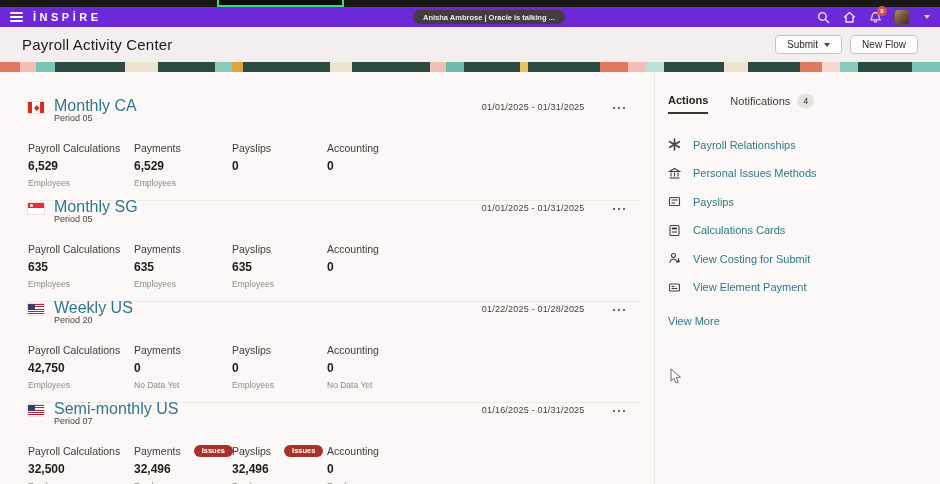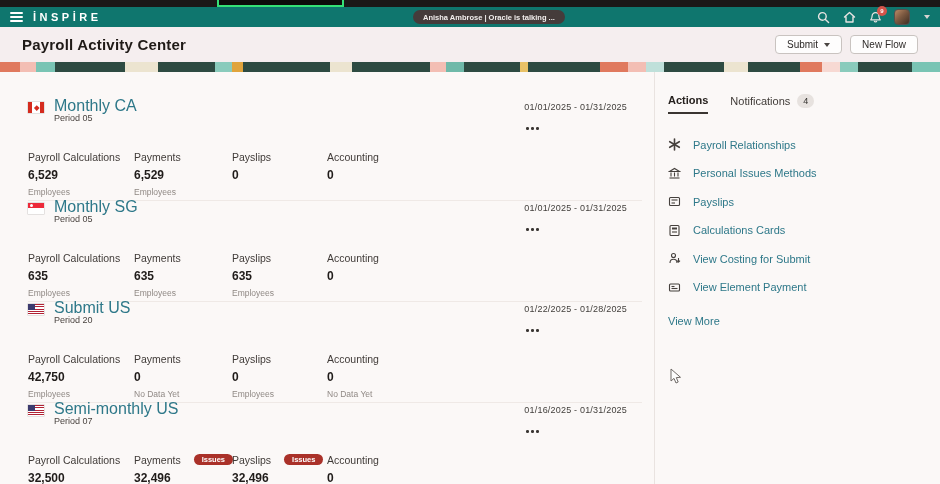--- a/index.html
+++ b/index.html
@@ -5,42 +5,42 @@
   * { margin:0; padding:0; box-sizing:border-box; }
   html,body { width:940px; height:484px; overflow:hidden; }
   body { font-family:"Liberation Sans", sans-serif; background:#fbf8f7; position:relative; }
 
   
   .sys-strip { height:7px; background:#1b1818; position:relative; }
   .share-rect { position:absolute; left:217px; top:0; width:127px; height:7px;
     border:2px solid #35e077; border-top:none; background:#0d0b0b; }
 
   
-  .topbar { height:20px; background:#0f766e; display:flex; align-items:center;
+  .topbar { height:20px; background:#6d28d9; display:flex; align-items:center;
     padding:0 10px; color:#fff; position:relative; }
   .hamburger { width:13px; display:flex; flex-direction:column; gap:2.5px; margin-right:10px; cursor:pointer; }
   .hamburger span { height:1.6px; background:#fff; border-radius:1px; }
   .logo { font-size:11px; font-weight:bold; letter-spacing:3.5px; color:#fff; }
   .call-pill { position:absolute; left:413px; top:3px; height:14px; background:#453c3b;
     border-radius:8px; display:flex; align-items:center; padding:0 10px;
     font-size:7.5px; color:#f3efee; font-weight:bold; white-space:nowrap; }
   .topbar-icons { margin-left:auto; display:flex; align-items:center; gap:12px; }
   .tb-icon { width:14px; height:14px; display:flex; align-items:center; justify-content:center; cursor:pointer; position:relative; }
   .tb-icon svg { display:block; }
   .bell-badge { position:absolute; top:-4px; right:-5px; min-width:10px; height:10px;
     background:#d4544a; border-radius:6px; color:#fff; font-size:6px; font-weight:bold;
     display:flex; align-items:center; justify-content:center; padding:0 2px; }
   .avatar { width:16px; height:16px; border-radius:4px;
     background:linear-gradient(135deg,#b98a66 0%,#7d5a41 45%,#3f2e23 100%); border:1px solid #55504e; }
   .chev-dn { width:0; height:0; border-left:3.5px solid transparent; border-right:3.5px solid transparent;
     border-top:4px solid #d8d4d2; margin-left:2px; }
 
   
   .page-header { height:35px; background:#f5eeef; display:flex; align-items:center; padding:0 22px; }
-  .page-title { font-size:15px; font-weight:bold; color:#1f1a17; letter-spacing:.2px; }
+  .page-title { font-size:15px; font-weight:normal; color:#1f1a17; letter-spacing:.2px; }
   .header-actions { margin-left:auto; display:flex; gap:8px;border-radius:8px; }
   .btn { background:#fefdfd; border:1px solid #c9c3c0; border-radius:4px; height:19px;
     padding:0 11px; font-size:10px; color:#2f2b29; font-family:inherit; display:flex;
     align-items:center; gap:6px; cursor:pointer; }
   .caret { width:0; height:0; border-left:3.5px solid transparent; border-right:3.5px solid transparent;
     border-top:4px solid #4a4542; }
 
   
   .banner { height:10px; background:
     linear-gradient(90deg,
@@ -66,21 +66,21 @@
   .flag-ca { background:linear-gradient(90deg,#d52b1e 0 25%,#fff 25% 75%,#d52b1e 75%); }
   .flag-ca::after { content:""; position:absolute; left:6.5px; top:3.5px; width:3.5px; height:3.5px;
     background:#d52b1e; transform:rotate(45deg); }
   .flag-sg { background:linear-gradient(#ed2939 0 50%,#fff 50%); }
   .flag-sg::after { content:""; position:absolute; left:2px; top:1px; width:3px; height:3px;
     border-radius:50%; background:#fff; }
   .flag-us { background:repeating-linear-gradient(#b22234 0 .9px,#fff .9px 1.8px); }
   .flag-us::after { content:""; position:absolute; left:0; top:0; width:7px; height:5.5px; background:#3c3b6e; }
   .card-title { font-size:16px; color:#2e7889; cursor:pointer; line-height:12px; }
   .card-period { font-size:9px; color:#4a4440; line-height:12px; }
-  .card-right { margin-left:auto; display:flex; align-items:flex-start; gap:12px; padding-right:15px; margin-top:2px;flex-direction:column; }
+  .card-right { margin-left:auto; display:flex; align-items:flex-end; gap:26px; padding-right:15px; margin-top:2px; }
   .date-range { font-size:9px; color:#43403d; letter-spacing:.2px; }
   .ellipsis-btn { display:flex; gap:2.5px; cursor:pointer; padding:3px 2px; }
   .ellipsis-btn i { width:2.5px; height:2.5px; border-radius:50%; background:#3a3633; }
 
   .stats-row { display:flex; margin-top:18px; }
   .stat { width:95px; flex:none; }
   .stat:nth-child(2) { width:98px;margin-left:11px; }
   .stat-label-row { display:flex; align-items:center; white-space:nowrap; }
   .stat-label { font-size:10.5px; color:#403b38; }
   .issues-badge { background:#aa3129; color:#fff; font-size:7.5px; font-weight:bold;
@@ -253,21 +253,21 @@
           <div class="stat-value">0</div>
           <div class="stat-sub"></div>
         </div>
       </div>
     </div>
 
     <div class="flow-card">
       <div class="card-head">
         <div class="flag flag-us"></div>
         <div>
-          <div class="card-title">Submit US</div>
+          <div class="card-title">Weekly US</div>
           <div class="card-period">Period 20</div>
         </div>
         <div class="card-right">
           <span class="date-range">01/22/2025 - 01/28/2025</span>
           <span class="ellipsis-btn">
               <i></i>
               <i></i>
               <i></i>
             </span>
         </div>

